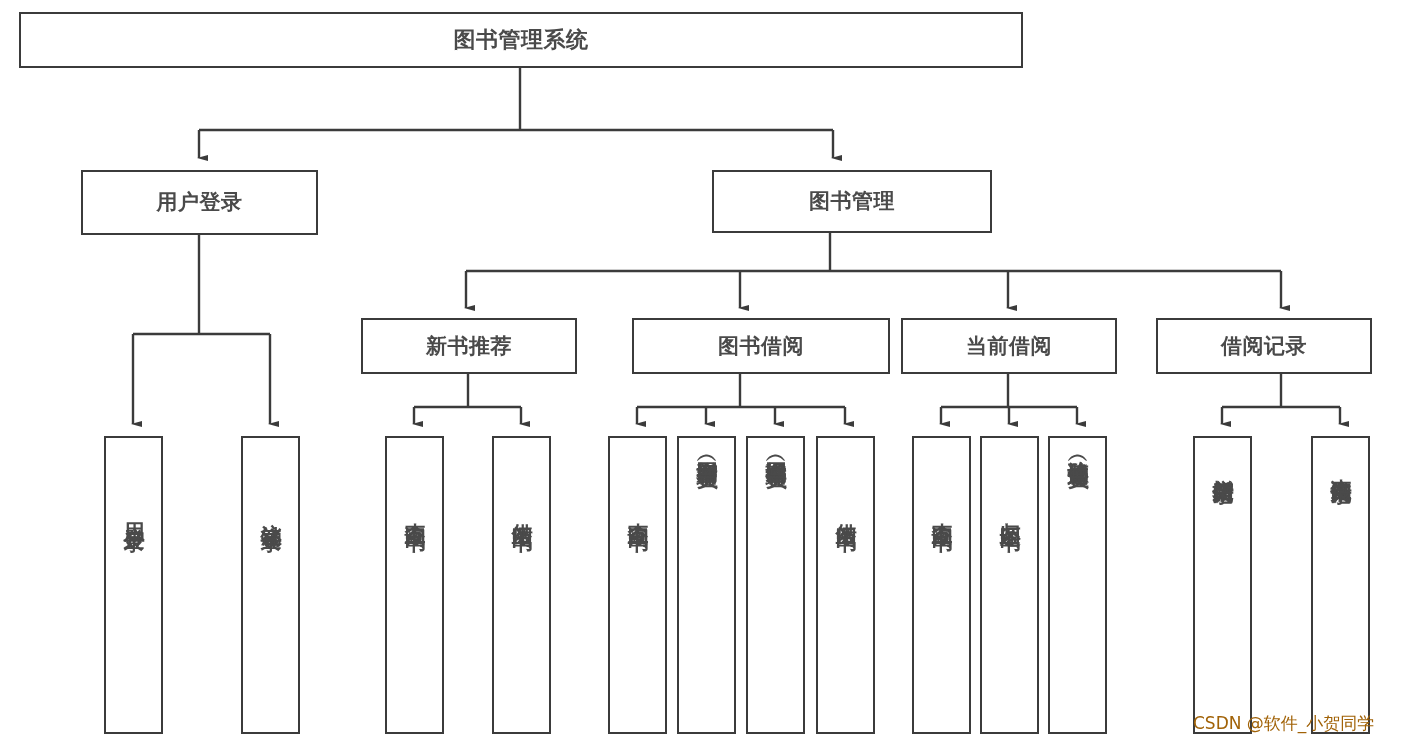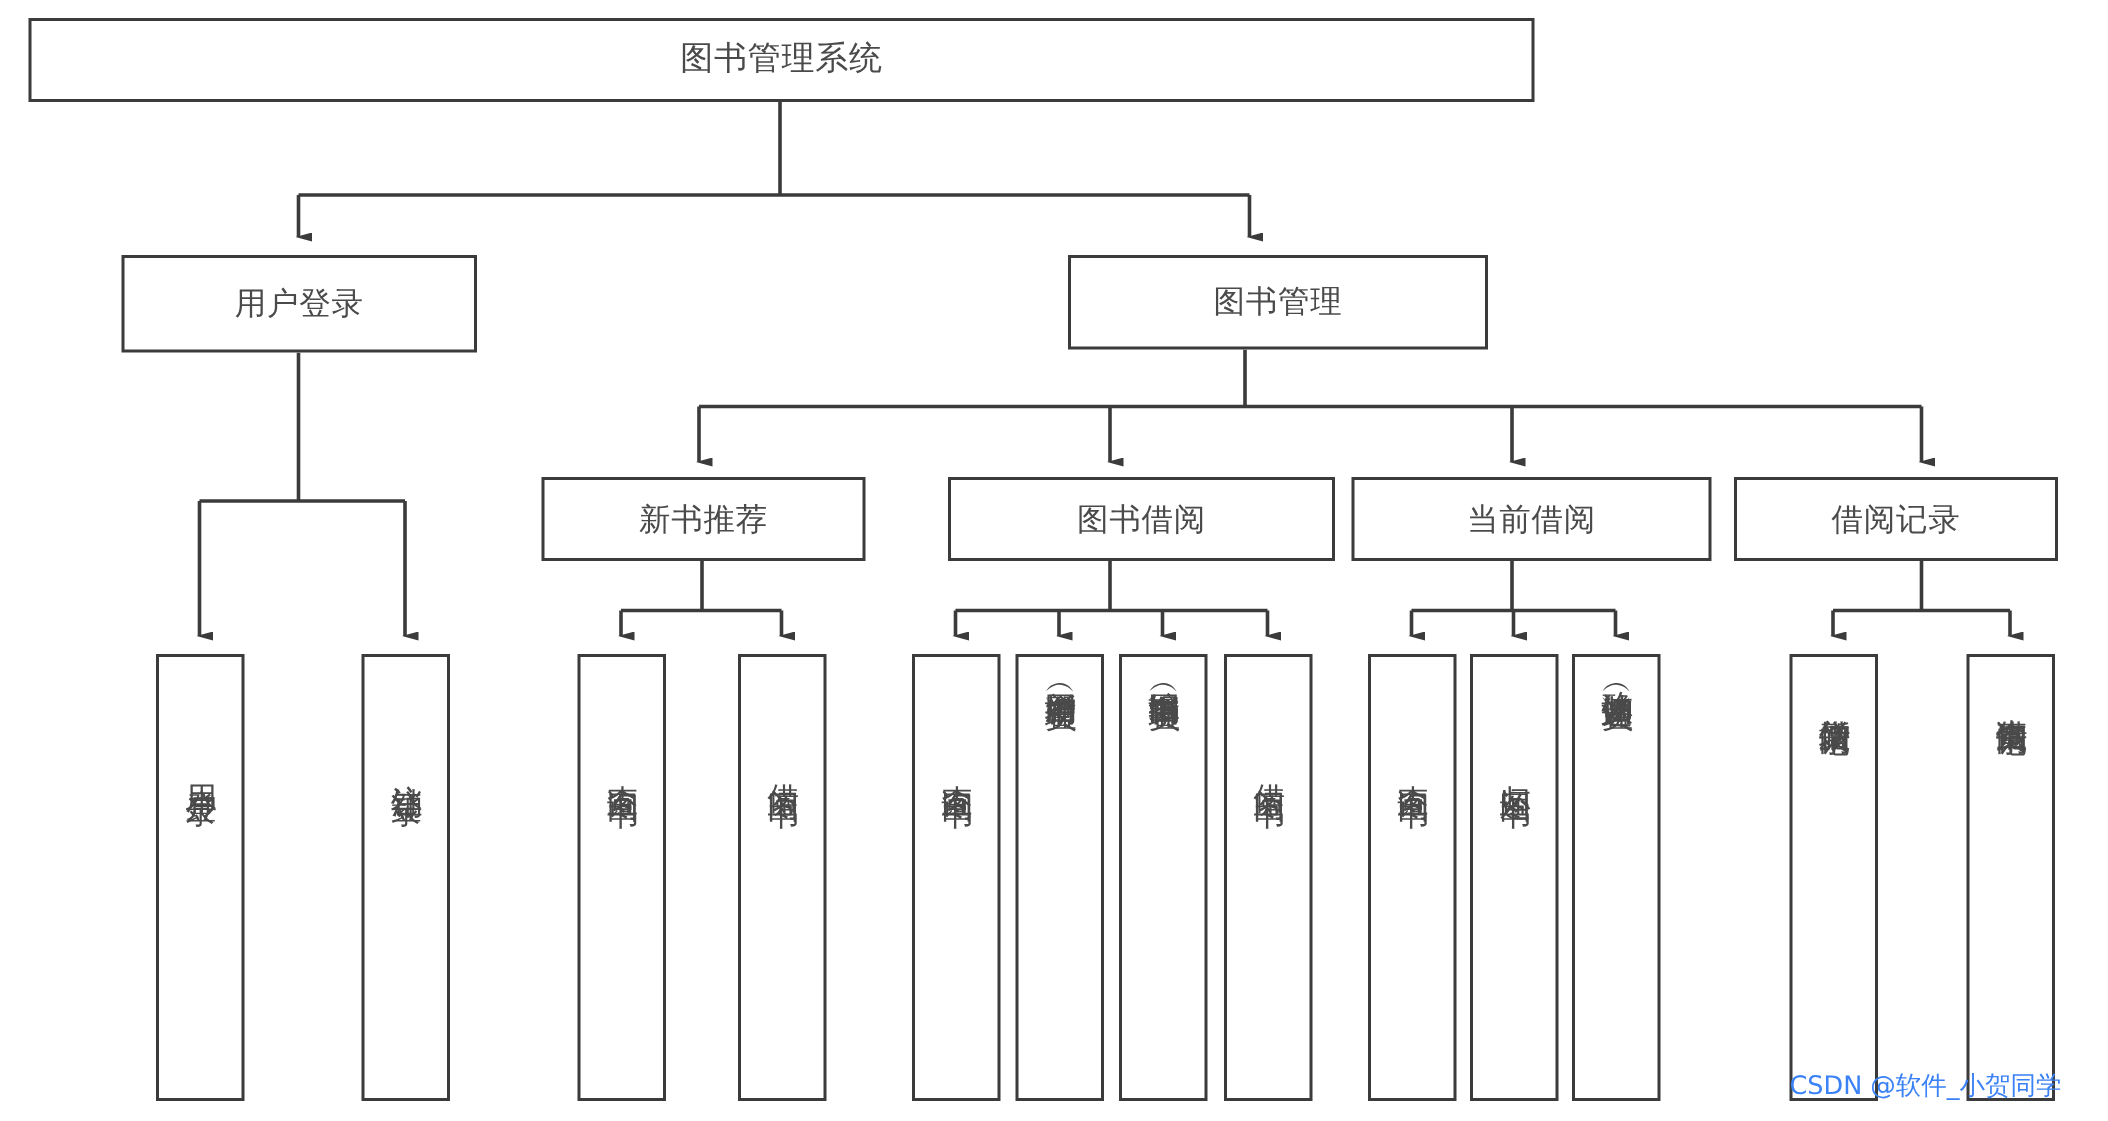--- a/index.html
+++ b/index.html
@@ -35,20 +35,21 @@
     align-items: center;
     justify-content: center;
     color: #4a4a4a;
   }
   .node .label {
     display: block;
     text-align: left;
     line-height: 1.05;
     color: #4a4a4a;
     white-space: nowrap;
+    font-weight: bold;
   }
   
   .node.horiz .label {
     font-size: 21px;
     letter-spacing: 0.5px;
   }
   .node.root .label {
     font-size: 22px;
   }
   
@@ -63,21 +64,21 @@
     font-size: 21px;
     line-height: 1.02;
     letter-spacing: 3px;
     white-space: nowrap;
   }
   .node.vert.tall .label {
     letter-spacing: 1px;
   }
   .watermark {
     position: absolute;
-    color: #3b82f6;
+    color: #a16207;
     font-size: 17px;
     white-space: nowrap;
     user-select: none;
   }
 </style>
 </head>
 <body>
 
 <div id="canvas">
 
@@ -144,21 +145,21 @@
   </div>
 
   <div class="node horiz" style="left:361px; top:318px; width:216px; height:56px;">
     <span class="label">新书推荐</span>
   </div>
 
   <div class="node horiz" style="left:632px; top:318px; width:258px; height:56px;">
     <span class="label">图书借阅</span>
   </div>
 
-  <div class="node horiz" style="left:901px; top:318px; width:240px; height:56px;">
+  <div class="node horiz" style="left:901px; top:318px; width:216px; height:56px;">
     <span class="label">当前借阅</span>
   </div>
 
   <div class="node horiz" style="left:1156px; top:318px; width:216px; height:56px;">
     <span class="label">借阅记录</span>
   </div>
 
   <div class="node vert" style="left:104px; top:436px; width:59px; height:298px; padding-top:68px;">
     <span class="label">用户登录</span>
   </div>

